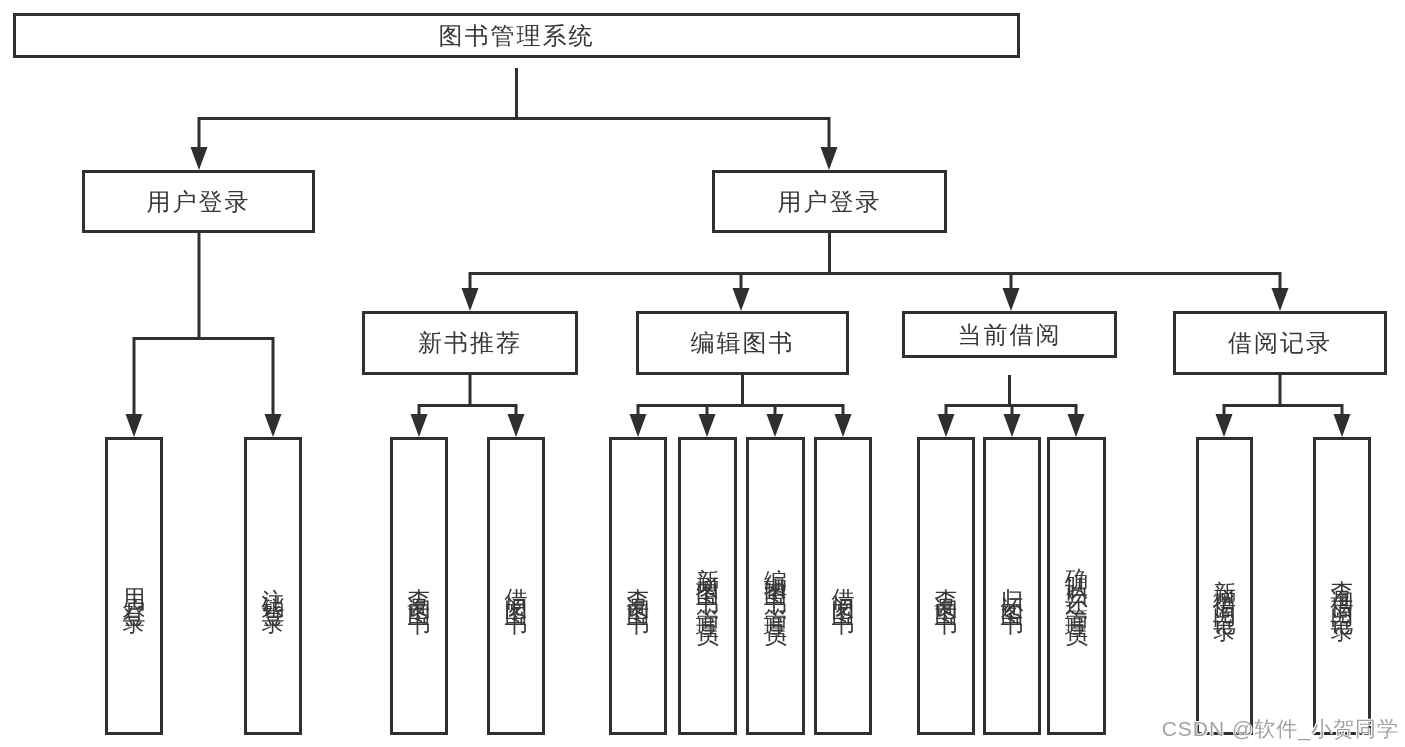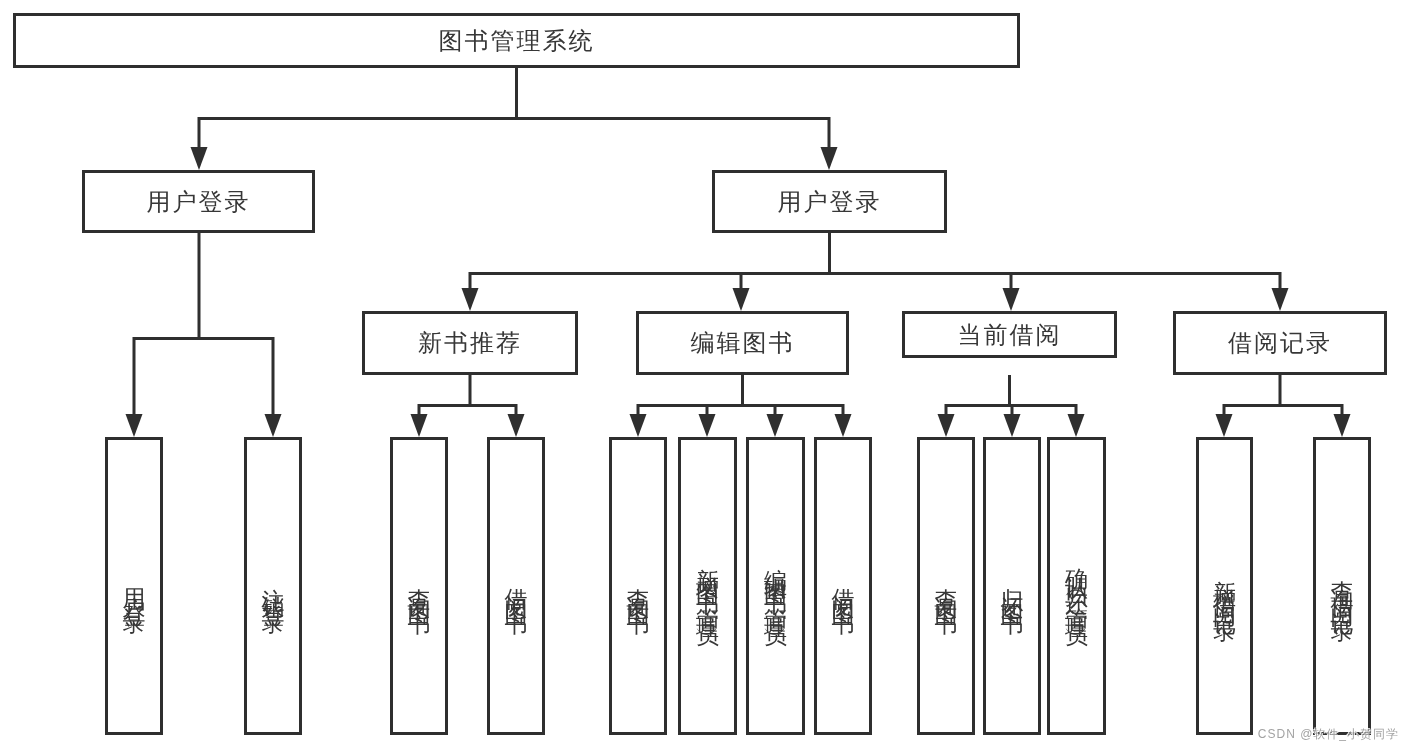--- a/index.html
+++ b/index.html
@@ -35,21 +35,21 @@
     writing-mode: vertical-rl;
     text-orientation: mixed;
     font-size: 23px;
     letter-spacing: 8px;
     line-height: 1;
   }
   .watermark {
     position: absolute;
     right: 6px;
     bottom: 4px;
-    font-size: 12px;
+    font-size: 21px;
     color: #a3a3a3;
     letter-spacing: 1px;
     text-shadow: 1px 1px 0 #ffffff, -1px -1px 0 #ffffff;
     white-space: nowrap;
   }
 </style>
 </head>
 <body>
 
 <div class="stage">
@@ -112,21 +112,21 @@
       <polygon points="766.5,414 783.5,414 775,437"></polygon>
       <polygon points="834.5,414 851.5,414 843,437"></polygon>
       <polygon points="937.5,414 954.5,414 946,437"></polygon>
       <polygon points="1003.5,414 1020.5,414 1012,437"></polygon>
       <polygon points="1067.5,414 1084.5,414 1076,437"></polygon>
       <polygon points="1215.5,414 1232.5,414 1224,437"></polygon>
       <polygon points="1333.5,414 1350.5,414 1342,437"></polygon>
     </g>
   </svg>
 
-  <div class="node h" style="left:13px; top:13px; width:1007px; height:55px;">
+  <div class="node h" style="left:13px; top:13px; width:1007px; height:45px;">
     <span class="label">图书管理系统</span>
   </div>
 
   <div class="node h" style="left:82px; top:170px; width:233px; height:63px;">
     <span class="label">用户登录</span>
   </div>
   <div class="node h" style="left:712px; top:170px; width:235px; height:63px;">
     <span class="label">用户登录</span>
   </div>
 

